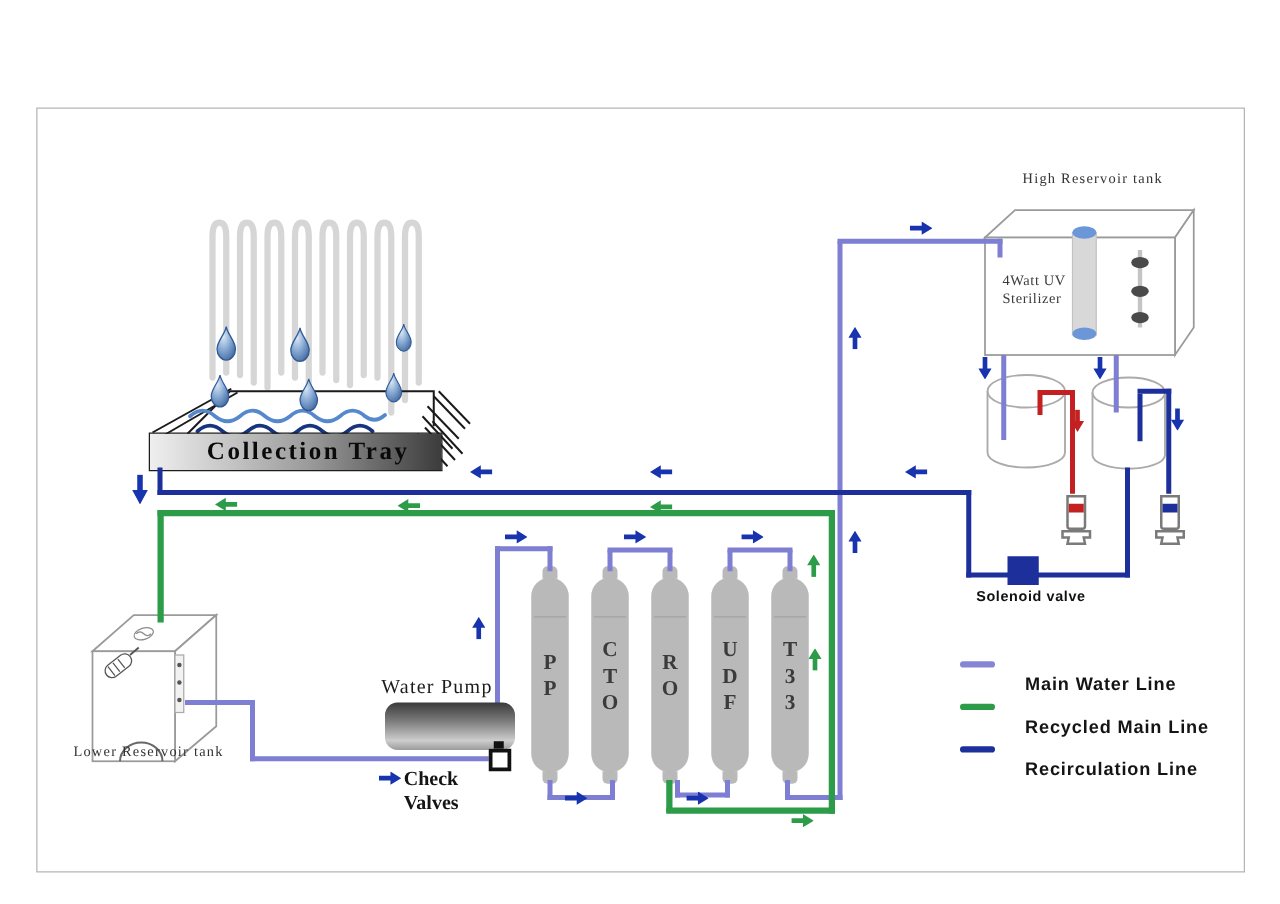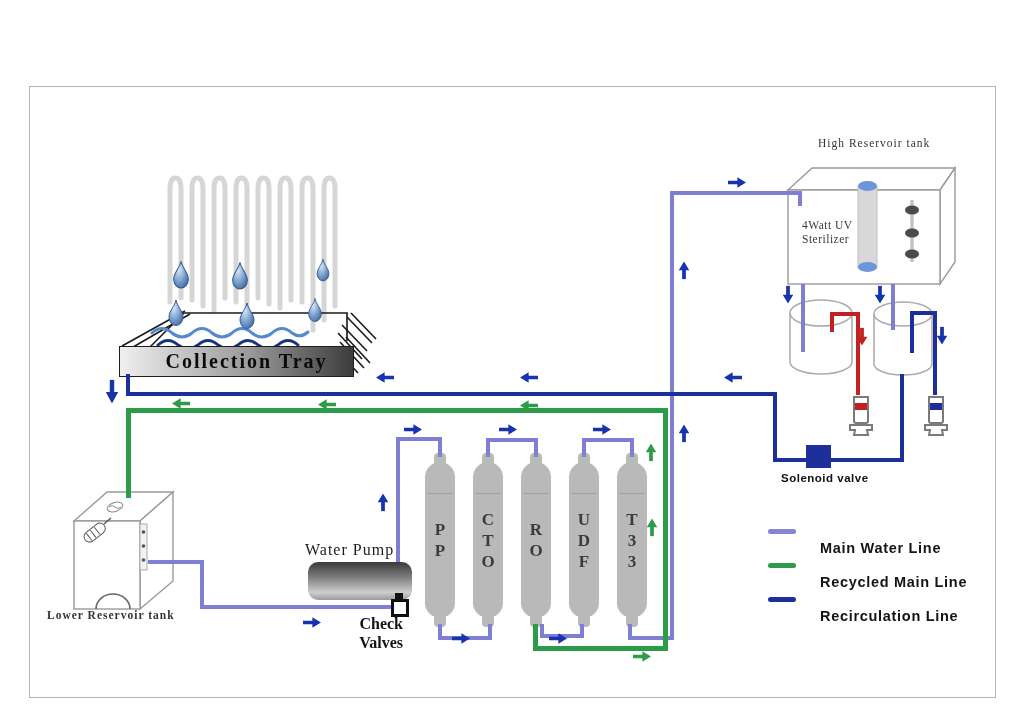--- a/index.html
+++ b/index.html
@@ -38,23 +38,23 @@
   .nip{position:absolute;width:12px;height:10px;background:#b9b9b9;}
   .nip.t{border-radius:4px 4px 0 0;top:453px;}
   .nip.b{border-radius:0 0 4px 4px;top:617px;}
   
   .pump{position:absolute;left:308px;top:562px;width:104px;height:38px;border-radius:10px;
         background:linear-gradient(180deg,#3a3a3a 0%,#7d7d7d 40%,#cdcdcd 80%,#9b9b9b 100%);}
   .pump-stem{position:absolute;left:395px;top:593px;width:8px;height:9px;background:#111;}
   .check-sq{position:absolute;left:391px;top:599px;width:12px;height:12px;background:#fff;border:3px solid #111;}
   .lbl{position:absolute;color:#2e2e2e;font-family:"Liberation Serif",serif;}
   .lbl-pump{left:305px;top:541px;font-size:16px;color:#1c1c1c;letter-spacing:1px;}
-  .lbl-check{left:323px;top:614px;width:80px;text-align:right;font-weight:bold;font-size:16px;
+  .lbl-check{left:323px;top:614px;width:80px;text-align:left;font-weight:bold;font-size:16px;
              line-height:19px;color:#141414;white-space:pre-line;}
-  .lbl-lower{left:47px;top:609px;width:132px;text-align:left;font-size:11.5px;letter-spacing:1px;color:#333;font-weight:bold;}
+  .lbl-lower{left:47px;top:596px;width:132px;text-align:right;font-size:11.5px;letter-spacing:1px;color:#333;}
   .lbl-high{left:818px;top:137px;font-size:11.5px;letter-spacing:1px;color:#333;}
   .lbl-uv{left:802px;font-size:11.5px;color:#3a3a3a;letter-spacing:.5px;}
   .lbl-solenoid{left:781px;top:472px;font-family:"Liberation Sans",sans-serif;font-weight:bold;
                 font-size:11.5px;color:#111;letter-spacing:.5px;}
   
   .legend-row{position:absolute;left:766px;height:18px;}
   .swatch{position:absolute;left:2px;top:5px;width:28px;height:5px;border-radius:3px;}
   .legend-text{position:absolute;left:54px;top:0;font-weight:bold;font-size:14.5px;
                letter-spacing:.7px;color:#141414;white-space:nowrap;margin-top:16px;}
   svg{position:absolute;overflow:visible;}

